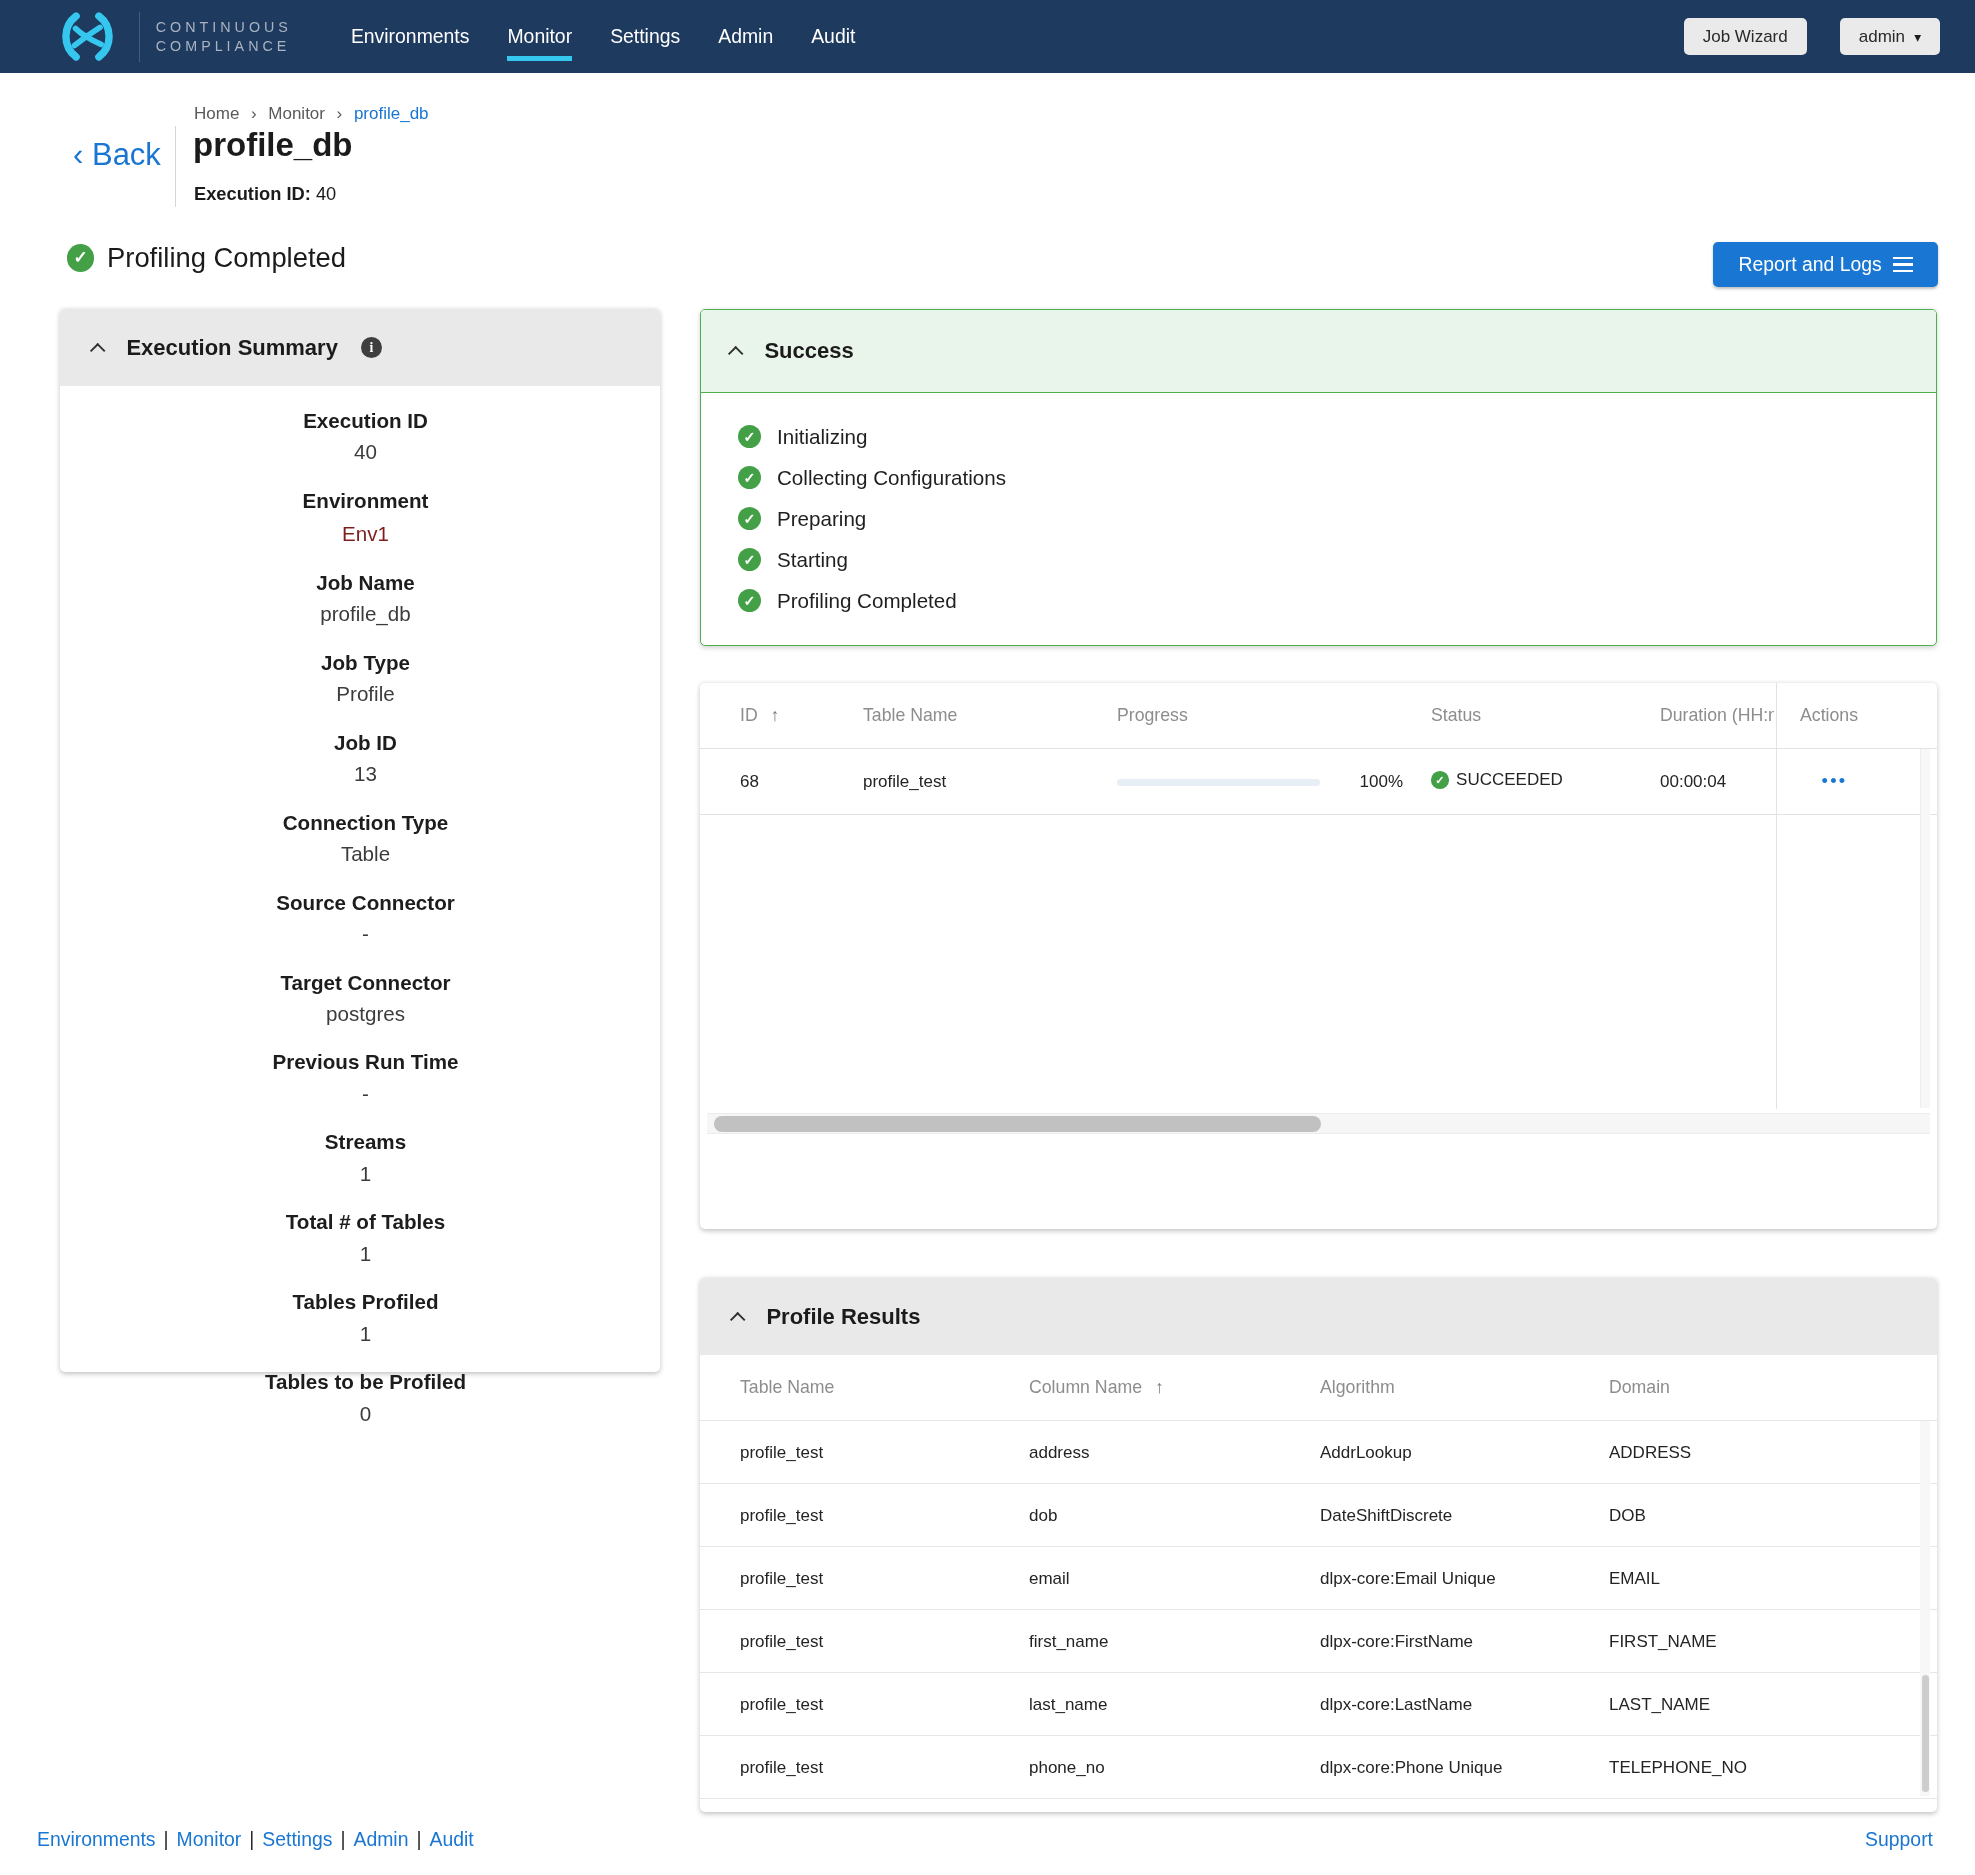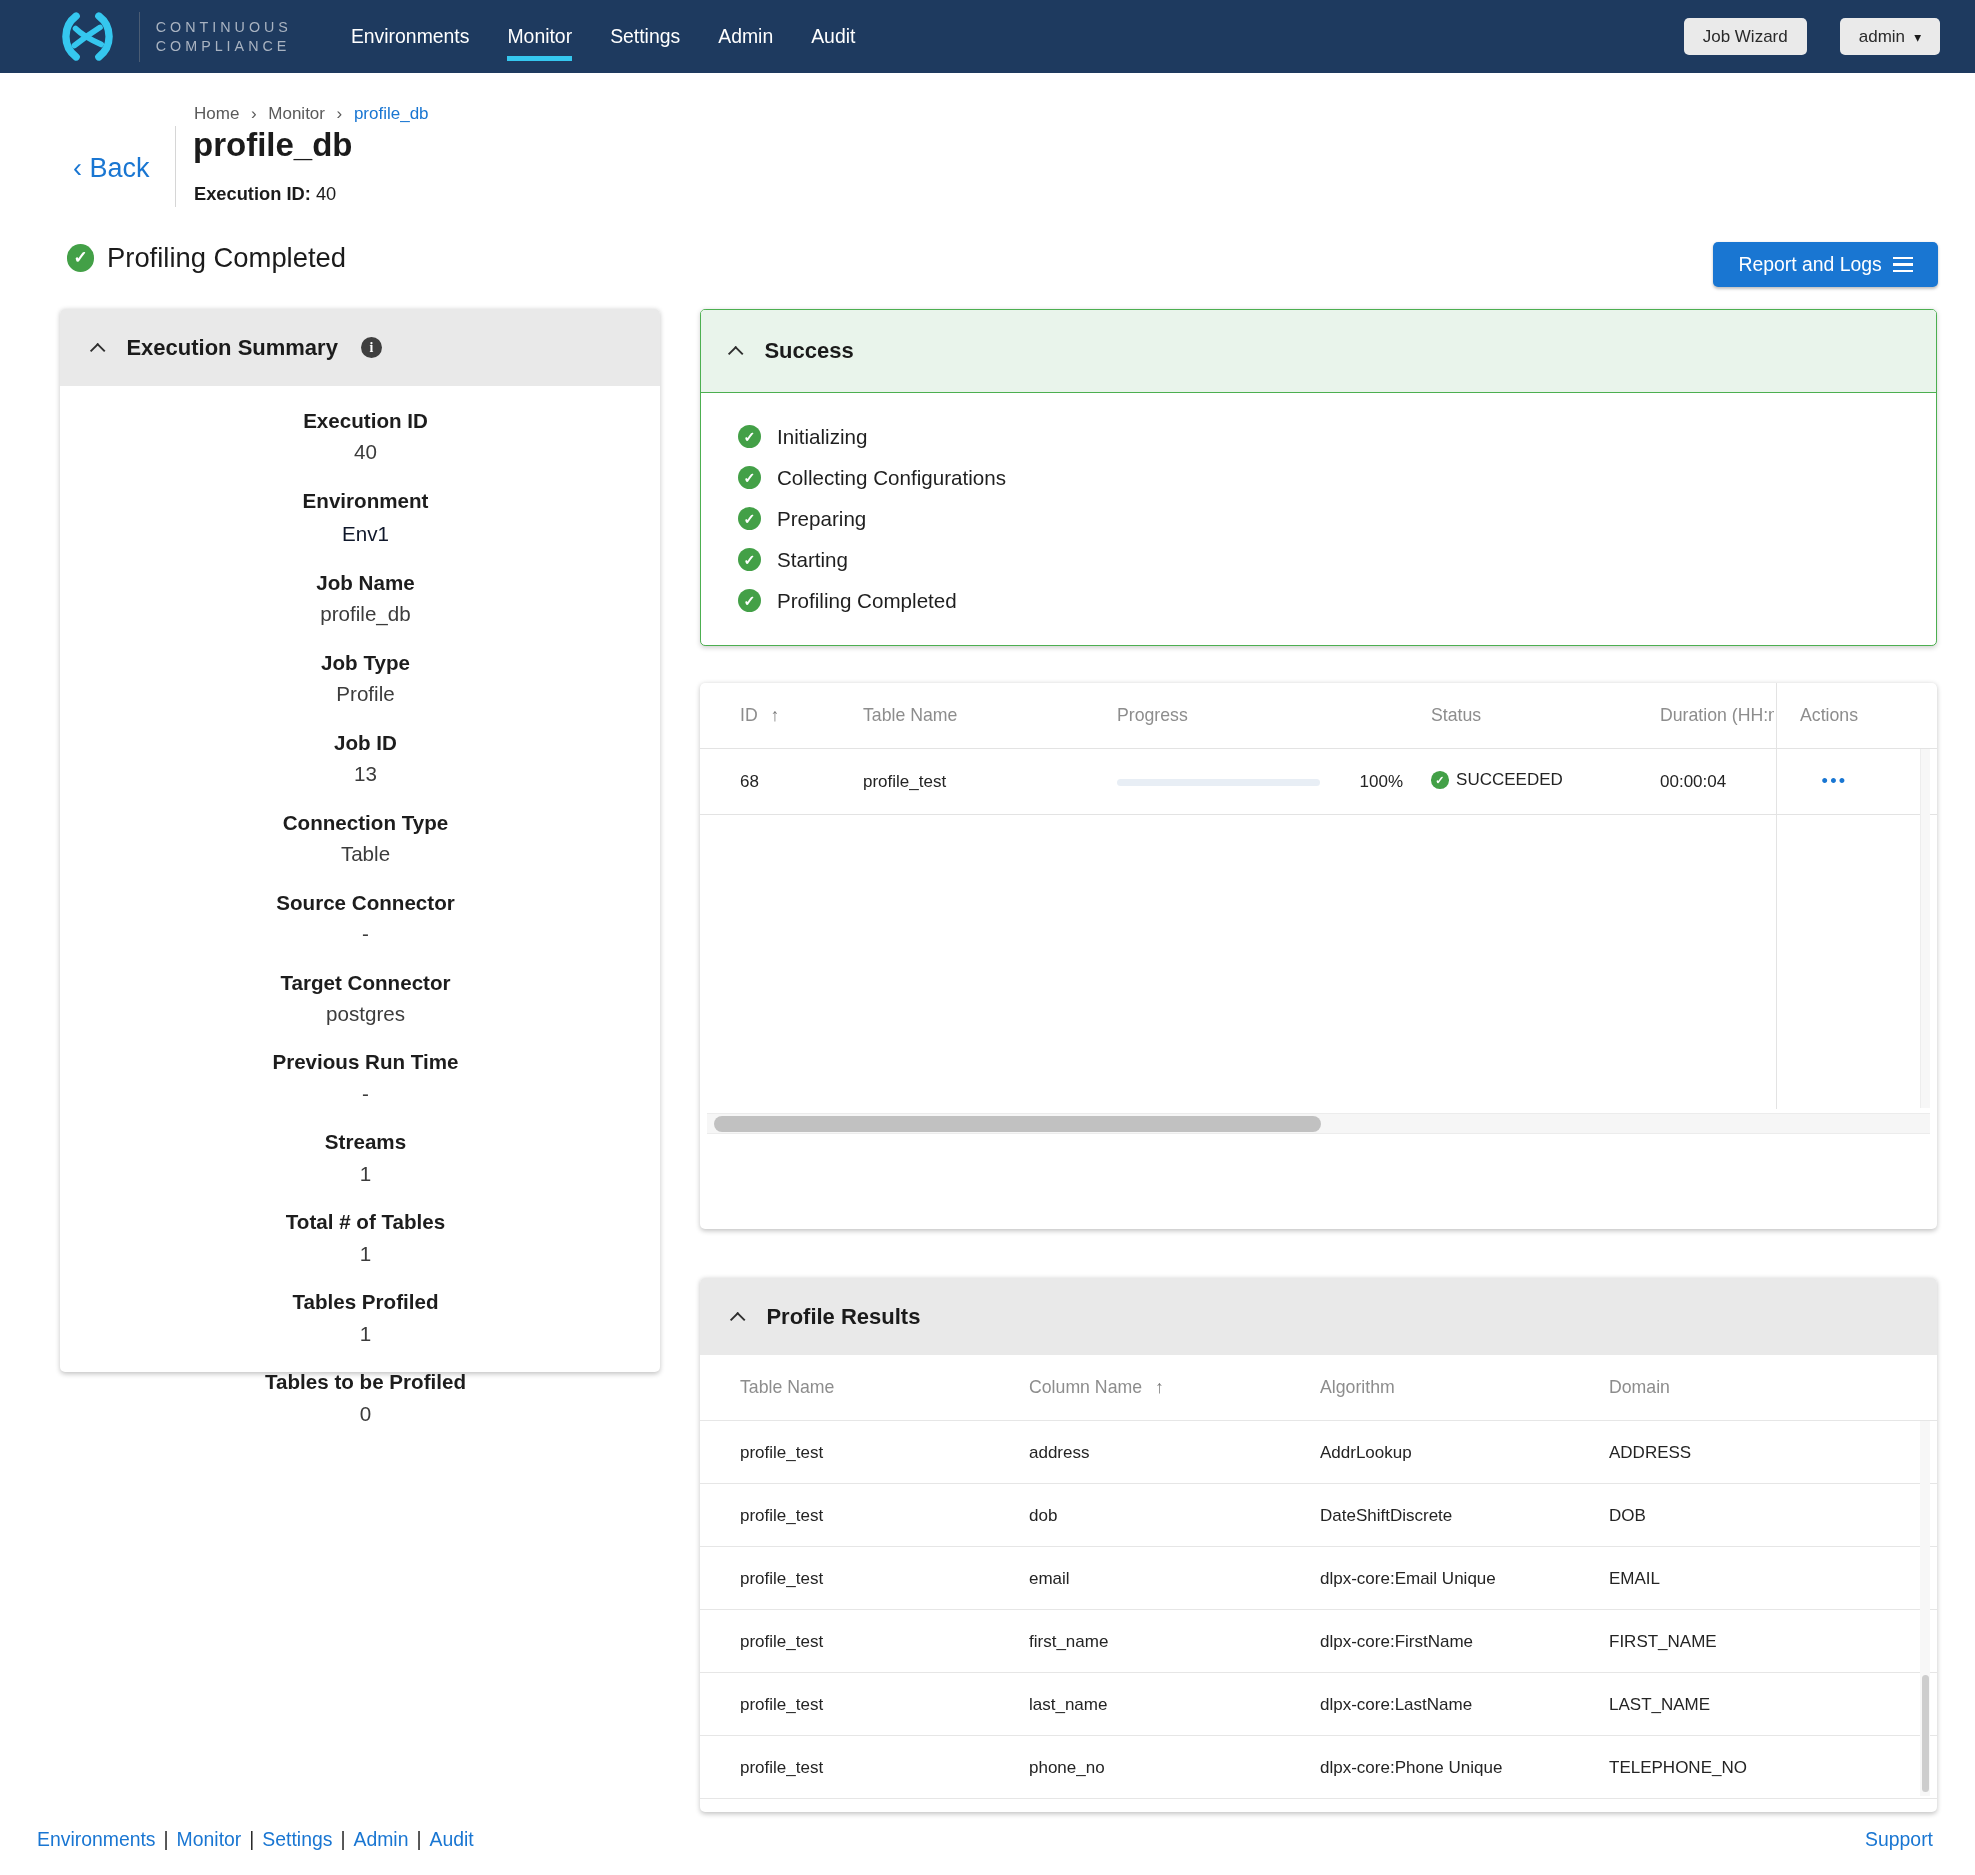--- a/index.html
+++ b/index.html
@@ -17,21 +17,21 @@
   .nav-link { position:relative; padding:0 19px; font-size:19.4px; color:#ffffff; height:73px;
     display:flex; align-items:center; cursor:pointer; }
   .nav-link.active::after { content:""; position:absolute; left:19px; right:19px; bottom:12px;
     height:4.6px; background:#35c7ef; }
   .nav-right { margin-left:auto; margin-right:35px; display:flex; gap:33px; align-items:center; }
   .btn-light { background:#eaeaea; color:#2a2a2a; font-size:17px; padding:8.6px 19px; border-radius:5.1px;
     display:flex; align-items:center; gap:9.1px; cursor:pointer; }
   .caret { font-size:13.7px; color:#1c1c1c; }
 
   
-  .back-link { position:absolute; left:73px; top:153px; font-size:27px; color:#1976d2; cursor:pointer; }
+  .back-link { position:absolute; left:73px; top:137px; font-size:31px; color:#1976d2; cursor:pointer; }
   .head-vdivider { position:absolute; left:175px; top:126px; height:81px; width:1.1px; background:#d6d6d6; }
   .breadcrumb { position:absolute; left:194px; top:104px; font-size:17px; color:#5a5a5a; }
   .breadcrumb .sep { margin:0 6.9px; color:#5a5a5a; }
   .page-title { position:absolute; left:193px; top:126px; font-size:33px; font-weight:700; color:#1b1b1b; }
   .exec-id-line { position:absolute; left:194px; top:183px; font-size:18.3px; color:#1b1b1b; }
   .exec-id-line b { font-weight:700; }
 
   .status-row { position:absolute; left:67px; top:242px; display:flex; align-items:center; gap:12.6px; }
   .status-row .big-check { width:27.4px; height:27.4px; font-size:17px; }
   .status-heading { font-size:27.4px; font-weight:500; color:#1b1b1b; }
@@ -54,21 +54,21 @@
     transform:rotate(45deg) translate(2.3px,2.3px); cursor:pointer; flex:0 0 auto; }
   .info-icon { width:21px; height:21px; border-radius:50%; background:#3f3f3f; color:#ffffff;
     font-size:13.7px; font-weight:700; display:flex; align-items:center; justify-content:center;
     font-family:"Liberation Serif", serif; cursor:pointer; }
 
   
   .panel-left { position:absolute; left:60px; top:309px; width:600px; height:1063px;text-align:center; }
   .sum-body { padding:23px 23px 0 34px; }
   .field-label { font-size:20.6px; font-weight:700; color:#1d1d1d; margin-bottom:7.4px; }
   .field-value { font-size:20.6px; color:#3c3c3c; margin-bottom:24.6px; }
-  .field-value.link { color:#0f172a;margin-top:9px; }
+  .field-value.link { color:#7f1d1d;margin-top:9px; }
 
   .right-col { position:absolute; left:700px; top:309px; width:1237px; }
 
   
   .success-panel { border:1.1px solid #4caf50; border-radius:5.1px; background:#fff;
     box-shadow:0 1.7px 5.7px rgba(0,0,0,.18); margin-bottom:37px; }
   .success-header { height:83px; background:#e9f4eb; border-bottom:1.1px solid #4caf50;
     border-radius:4px 4px 0 0; display:flex; align-items:center; padding:0 29px; gap:23px; }
   .times { margin-left:auto; display:flex; gap:37px; font-size:18.3px; color:#1b1b1b; white-space:nowrap; }
   .times b { font-weight:700; margin-right:4.6px; }

